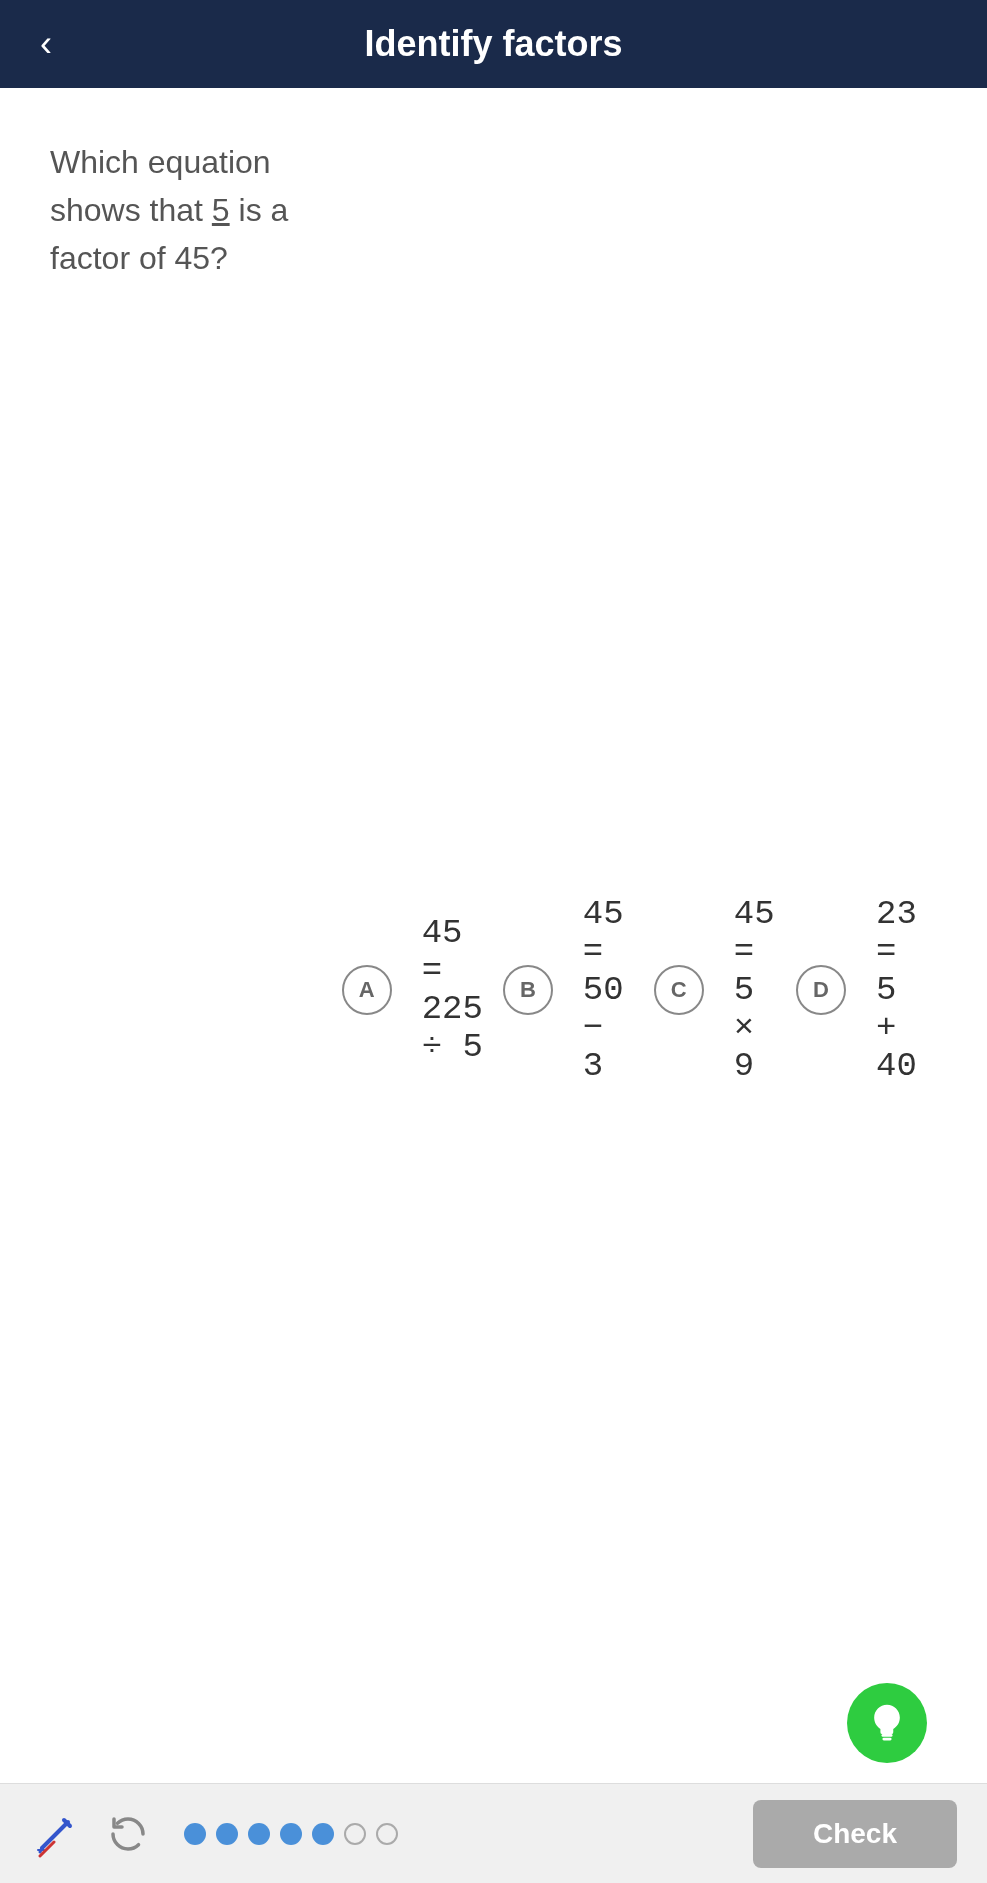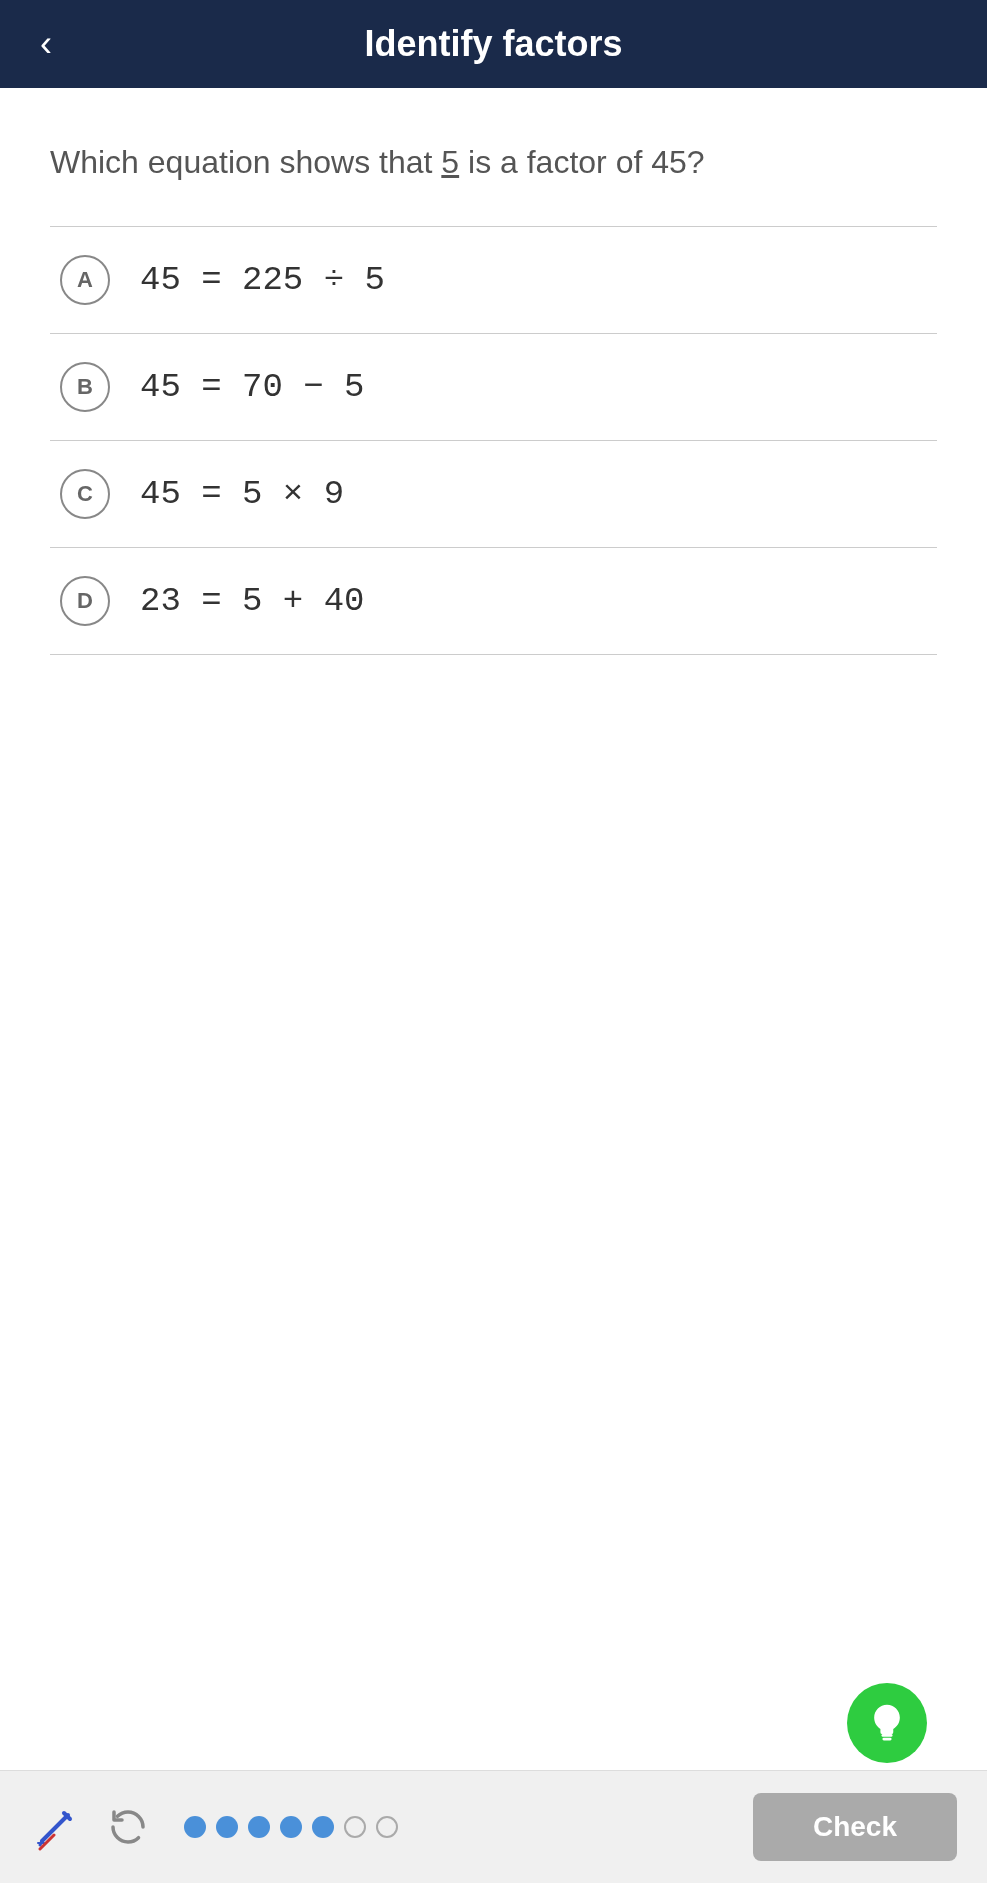--- a/index.html
+++ b/index.html
@@ -39,21 +39,21 @@
       left: 50%;
       transform: translateX(-50%);
     }
 
     
     .main {
       flex: 1;
       background: white;
       padding: 50px 50px 40px 50px;
       display: flex;
-      flex-direction: column;
+      flex-direction: row;
     }
 
     .question-text {
       font-size: 32px;
       color: #555;
       line-height: 1.5;
       margin-bottom: 40px;
     }
     .question-text u {
       text-decoration: underline;
@@ -125,21 +125,21 @@
     .hint-btn svg {
       width: 44px;
       height: 44px;
     }
 
     
     .bottom-bar {
       position: fixed;
       bottom: 0;
       width: 987px;
-      height: 113px;
+      height: 100px;
       background: #f0f0f0;
       display: flex;
       align-items: center;
       padding: 0 30px;
       border-top: 1px solid #ddd;
     }
 
     .tool-pencil {
       width: 52px;
       height: 52px;
@@ -205,21 +205,21 @@
 
   <hr class="divider">
 
   <div class="answer-option">
     <div class="option-circle">A</div>
     <div class="option-text">45 = 225 ÷ 5</div>
   </div>
 
   <div class="answer-option">
     <div class="option-circle">B</div>
-    <div class="option-text">45 = 70 − 5</div>
+    <div class="option-text">45 = 50 − 3</div>
   </div>
 
   <div class="answer-option">
     <div class="option-circle">C</div>
     <div class="option-text">45 = 5 × 9</div>
   </div>
 
   <div class="answer-option">
     <div class="option-circle">D</div>
     <div class="option-text">23 = 5 + 40</div>

